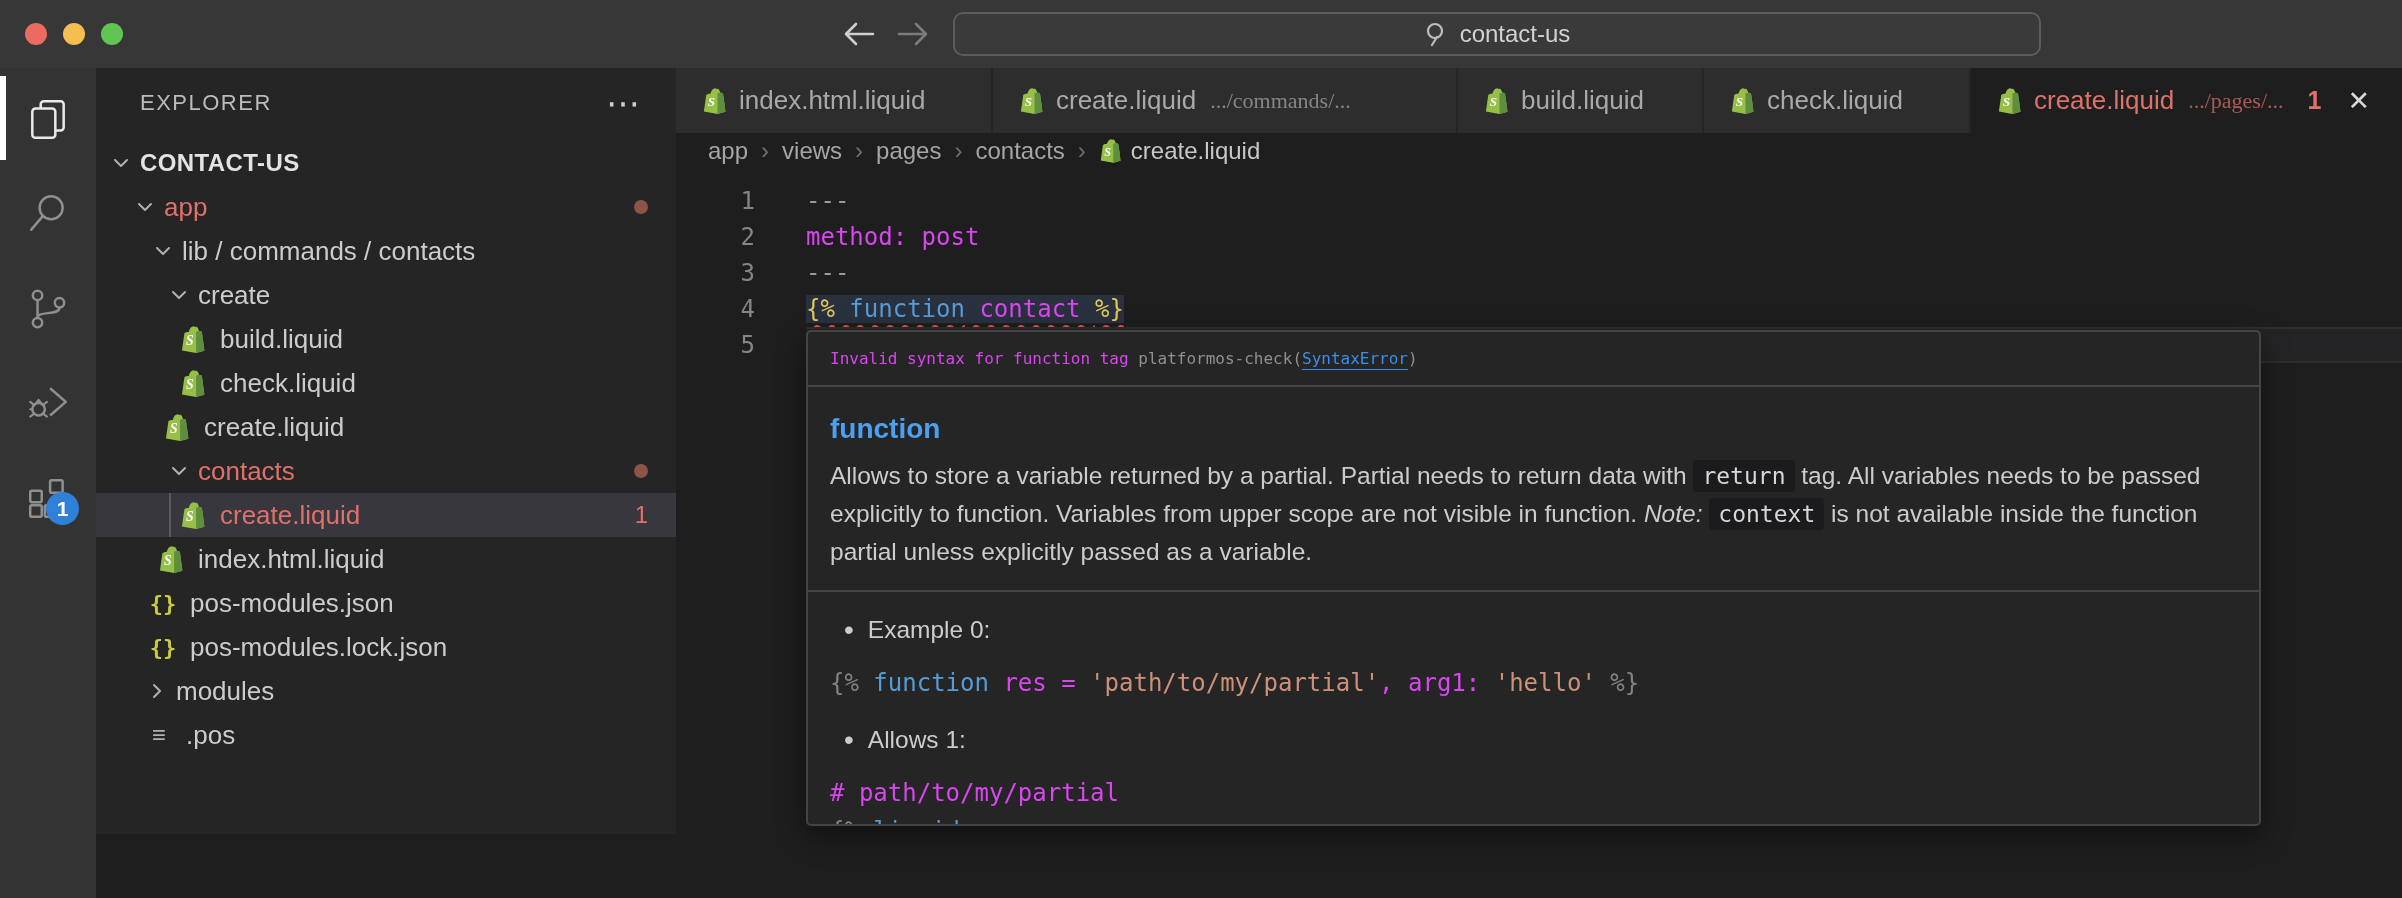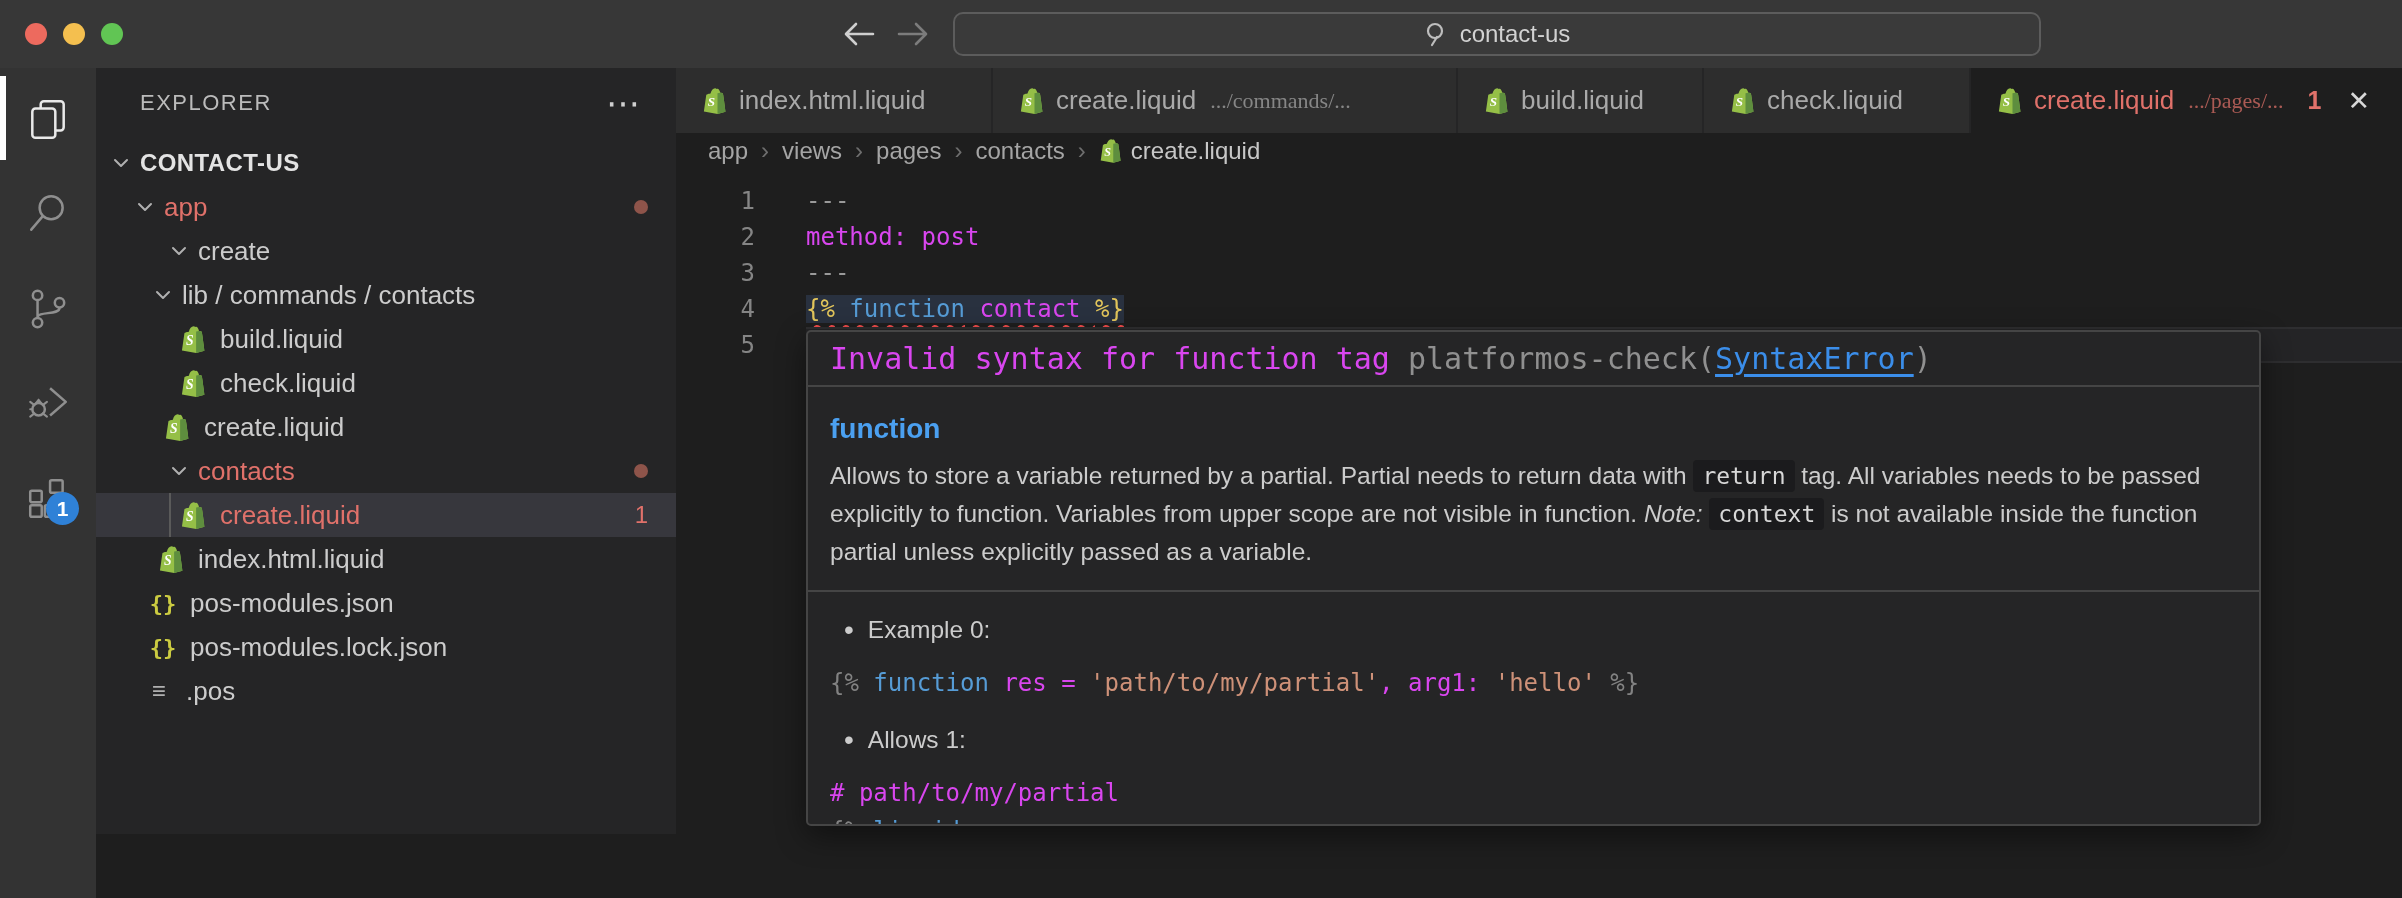--- a/index.html
+++ b/index.html
@@ -70,21 +70,21 @@
   .s-link { color:#3b8eea; text-decoration:underline; text-underline-offset:5px; }
   .s-it { font-style:italic; } 
   .s-icode { font-family:"DejaVu Sans Mono",monospace; font-size:23px; background:#1b1b1d; color:#d7d7d7; padding:3px 9px; border-radius:4px; }
   .line5band { position:absolute; left:130px; right:0; top:159px; height:36px; background:#242426;
                border-top:2px solid #2e2e30; border-bottom:2px solid #2e2e30; z-index:1; }
 
   
   .hover { position:absolute; left:130px; top:162px; width:1455px; height:496px; background:#252526;
            border:2px solid #454545; border-radius:5px; z-index:5; overflow:hidden; box-shadow:0 10px 30px rgba(0,0,0,.45); }
   .hv-status { height:55px; border-bottom:2px solid #454545; display:flex; align-items:center; padding:0 22px;
-               font-family:"DejaVu Sans Mono",monospace; font-size:30px; color:#cccccc; white-space:pre; }
+               font-family:"DejaVu Sans Mono",monospace; font-size:16px; color:#cccccc; white-space:pre; }
   .hv-body { padding:4px 26px 0 22px; }
   .hv-h3 { font-size:28px; font-weight:bold; color:#4ba0f0; margin:22px 0 4px; }
   .hv-para { font-size:24.5px; line-height:37px; color:#cccccc; margin-top:12px; }
   .hv-hr { border:0; border-top:2px solid #454545; margin:20px -26px 2px -22px; }
   .hv-ex-label { display:flex; align-items:center; font-size:24.5px; color:#cccccc; margin-top:22px; }
   .hv-ex-label .bullet { font-size:28px; margin:0 14px 0 14px; }
   .hv-code { font-family:"DejaVu Sans Mono",monospace; font-size:24px; line-height:38px; margin-top:18px; white-space:pre; }
   .hv-code .cl { height:38px; }
 
   svg { display:block; }
@@ -180,35 +180,35 @@
       </div>
       <div class="trow" style="padding-left: 36px;">
         <span class="chev">
           <svg width="24" height="24" viewBox="0 0 24 24">
             <path d="M6 9 L12 15 L18 9" stroke="#b0b0b0" stroke-width="2" fill="none" stroke-linecap="round" stroke-linejoin="round"></path>
           </svg>
         </span>
         <span class="lbl err">app</span>
         <span class="dot"></span>
       </div>
+      <div class="trow" style="padding-left: 54px;">
+        <span class="chev">
+          <svg width="24" height="24" viewBox="0 0 24 24">
+            <path d="M6 9 L12 15 L18 9" stroke="#b0b0b0" stroke-width="2" fill="none" stroke-linecap="round" stroke-linejoin="round"></path>
+          </svg>
+        </span>
+        <span class="lbl">lib / commands / contacts</span>
+      </div>
       <div class="trow" style="padding-left: 70px;">
         <span class="chev">
           <svg width="24" height="24" viewBox="0 0 24 24">
             <path d="M6 9 L12 15 L18 9" stroke="#b0b0b0" stroke-width="2" fill="none" stroke-linecap="round" stroke-linejoin="round"></path>
           </svg>
         </span>
         <span class="lbl">create</span>
-      </div>
-      <div class="trow" style="padding-left: 54px;">
-        <span class="chev">
-          <svg width="24" height="24" viewBox="0 0 24 24">
-            <path d="M6 9 L12 15 L18 9" stroke="#b0b0b0" stroke-width="2" fill="none" stroke-linecap="round" stroke-linejoin="round"></path>
-          </svg>
-        </span>
-        <span class="lbl">lib / commands / contacts</span>
       </div>
       <div class="trow" style="padding-left: 82px;">
         <span class="ficon">
           <svg width="26" height="28.6" viewBox="0 0 20 22">
             <path fill="#95bf47" d="M14.6 4.6c1 .1 1.8.3 2.1.6.3.3 2.1 14.6 2.1 14.6l-6.4 1.7-10.9-1.9L3.4 6.3c.2-.5 2-1 2.3-1 .1 0 .6-.1 1.1-.2C7.4 2.9 8.7 1 10.5 1c.5 0 .9.2 1.2.5.9-.3 1.6 0 2 .8.4.6.7 1.4.9 2.3z"></path>
             <path fill="#5e8e3e" d="M14.6 4.6l-2.2.4v16.5l6.4-1.7S17 5.5 16.7 5.2c-.3-.3-1.1-.5-2.1-.6z"></path>
             <text x="4.6" y="15.5" font-family="Liberation Serif,serif" font-size="10.5" font-weight="bold" font-style="italic" fill="#ffffff">S</text>
           </svg>
         </span>
         <span class="lbl">build.liquid</span>
@@ -268,20 +268,28 @@
         <span class="ficon">
           <span class="json-ico">{}</span>
         </span>
         <span class="lbl">pos-modules.json</span>
       </div>
       <div class="trow" style="padding-left: 52px;">
         <span class="ficon">
           <span class="json-ico">{}</span>
         </span>
         <span class="lbl">pos-modules.lock.json</span>
+      </div>
+      <div class="trow" style="padding-left: 48px;">
+        <span class="chev">
+          <svg width="24" height="24" viewBox="0 0 24 24">
+            <path d="M9 6 L15 12 L9 18" stroke="#b0b0b0" stroke-width="2" fill="none" stroke-linecap="round" stroke-linejoin="round"></path>
+          </svg>
+        </span>
+        <span class="lbl">modules</span>
       </div>
       <div class="trow" style="padding-left: 48px;">
         <span class="ficon">
           <span class="list-ico">≡</span>
         </span>
         <span class="lbl">.pos</span>
       </div>
     </div>
 </div>
 

